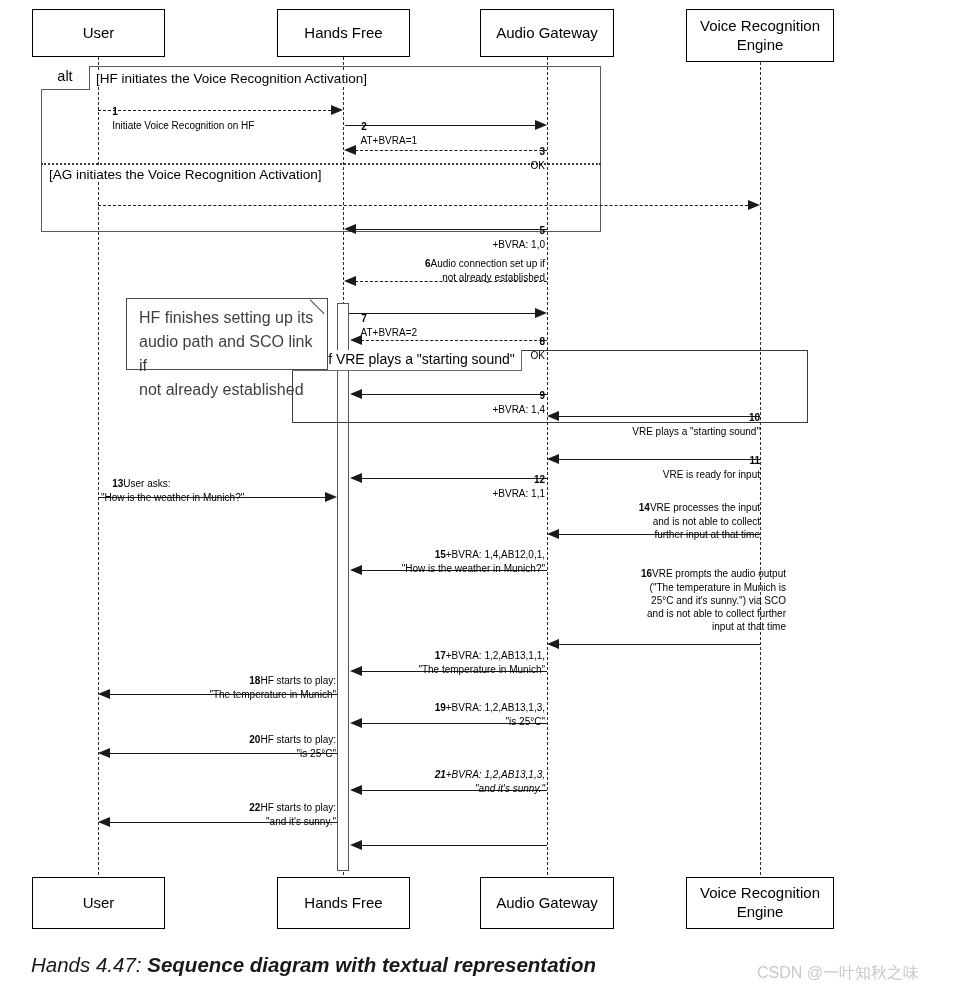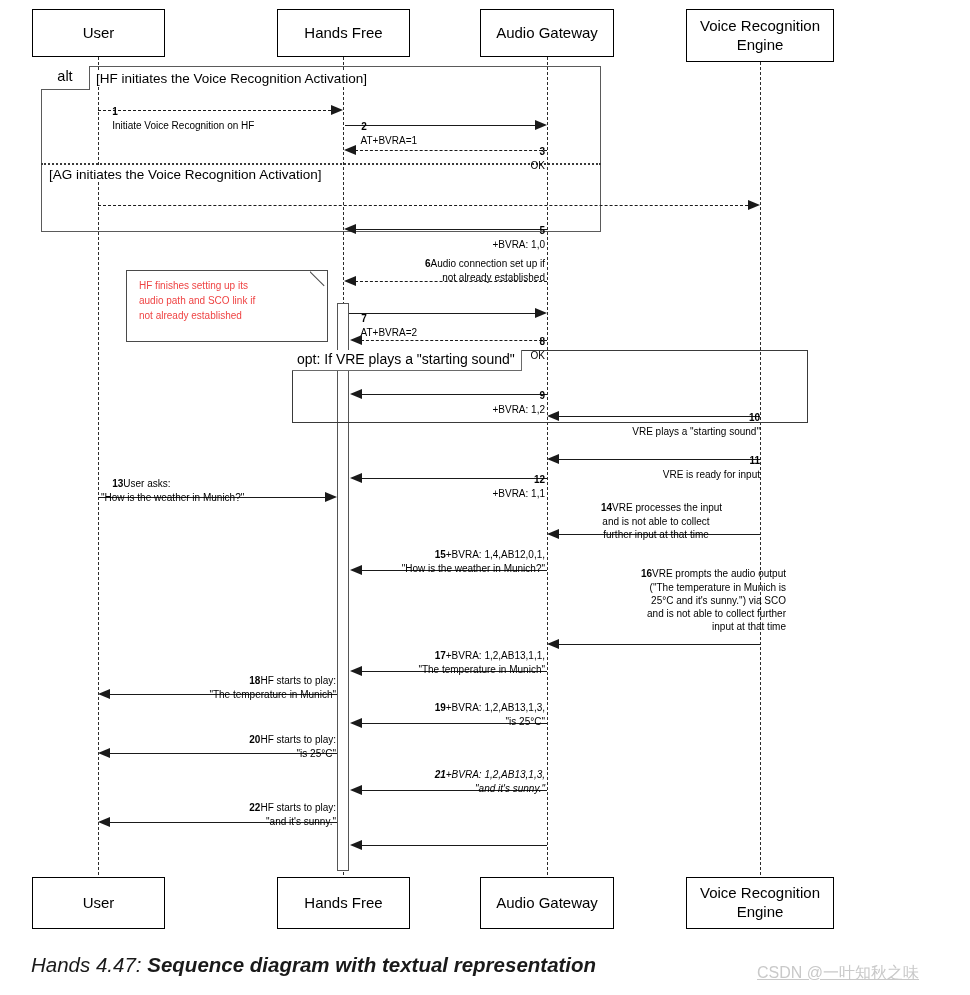--- a/index.html
+++ b/index.html
@@ -77,24 +77,25 @@
     position:absolute;
     height:0;
     border-top:2px dotted #3a3a3a;
   }
   
   .note{
     position:absolute;
     border:1.4px solid #4a4a4a;
     background:#fff;
     box-sizing:border-box;
-    font-size:10px;
+    font-size:16px;
     line-height:1.5;
     padding:7px 10px 6px 12px;
-    color:#ef4444;
+    color:#404040;
+    margin-top:28px;
   }
   .note .dogear{
     position:absolute;
     top:0; right:0;
     width:0;height:0;
     border-left:13px solid transparent;
     border-top:13px solid #fff;
     box-sizing:border-box;
   }
   .note .dogear-line{
@@ -262,21 +263,21 @@
   <div class="arrowhead left" style="left:350px;top:335px;"></div>
   <div class="msg-label r" style="left:349px;top:322px;width:196px;">
     <span class="msg-num">8</span>
     <span>OK</span>
   </div>
 
   <div class="msg-line" style="left:361px;top:394px;width:186px;"></div>
   <div class="arrowhead left" style="left:350px;top:389px;"></div>
   <div class="msg-label r" style="left:349px;top:376px;width:196px;">
     <span class="msg-num">9</span>
-    <span>+BVRA: 1,2</span>
+    <span>+BVRA: 1,4</span>
   </div>
 
   <div class="msg-line" style="left:558px;top:416px;width:202px;"></div>
   <div class="arrowhead left" style="left:547px;top:411px;"></div>
   <div class="msg-label r" style="left:552px;top:398px;width:208px;">
     <span class="msg-num">10</span>
     <span>VRE plays a "starting sound"</span>
   </div>
 
   <div class="msg-line" style="left:558px;top:459px;width:202px;"></div>
@@ -295,21 +296,21 @@
 
   <div class="msg-line" style="left:98px;top:497px;width:227px;"></div>
   <div class="arrowhead right" style="left:325px;top:492px;"></div>
   <div class="msg-label l" style="left:101px;top:464px;width:236px;">
     <span class="msg-num">13</span><span style="white-space:pre-line;">User asks:
 "How is the weather in Munich?"</span>
   </div>
 
   <div class="msg-line" style="left:558px;top:534px;width:202px;"></div>
   <div class="arrowhead left" style="left:547px;top:529px;"></div>
-  <div class="msg-label r" style="left:552px;top:488px;width:208px;text-align:center;">
+  <div class="msg-label r" style="left:552px;top:488px;width:208px;">
     <span class="msg-num">14</span><span style="white-space:pre-line;">VRE processes the input
 and is not able to collect
 further input at that time</span>
   </div>
 
   <div class="msg-line" style="left:361px;top:570px;width:186px;"></div>
   <div class="arrowhead left" style="left:350px;top:565px;"></div>
   <div class="msg-label r" style="left:349px;top:535px;width:196px;">
     <span class="msg-num">15</span><span style="white-space:pre-line;">+BVRA: 1,4,AB12,0,1,
 "How is the weather in Munich?"</span>
@@ -381,17 +382,17 @@
   </div>
   <div class="actor-box" style="left:686px;top:877px;width:148px;height:52px;">
     <span style="white-space:pre-line;">Voice Recognition
 Engine</span>
   </div>
 
   <div class="caption" style="left:31px;top:953px;">
     <span class="cap-num">Hands 4.47:</span>
     <span class="cap-txt">Sequence diagram with textual representation</span>
   </div>
-  <div class="watermark" style="left:757px;top:963px;text-decoration:underline;">
+  <div class="watermark" style="left:757px;top:963px;">
     <span>CSDN @一叶知秋之味</span>
   </div>
 
 </div>
 
 </body></html>

